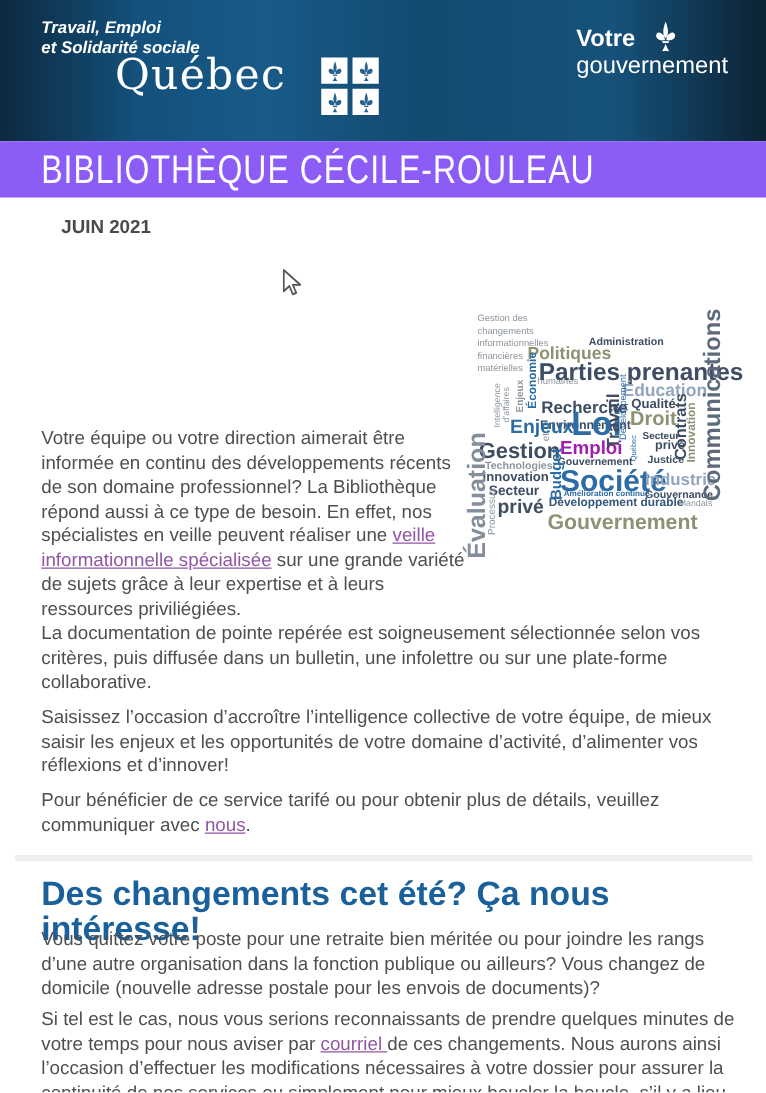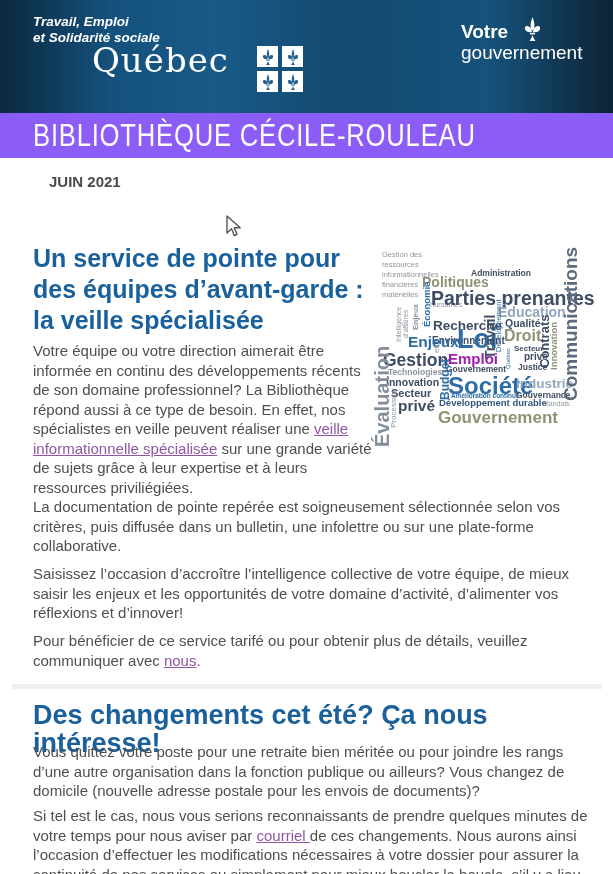--- a/index.html
+++ b/index.html
@@ -123,31 +123,28 @@
   <div class="banner">
     <div class="banner-title">BIBLIOTHÈQUE CÉCILE-ROULEAU</div>
   </div>
 
   <div class="date">JUIN 2021</div>
 
   <svg class="cursor" width="16" height="23" viewBox="0 0 16 23">
     <path d="M1 1 L1 18 L5.5 13.8 L8.3 20.5 L11 19.3 L8.2 12.8 L14.2 12.8 Z" fill="#ffffff" stroke="#555555" stroke-width="1.4" stroke-linejoin="round"></path>
   </svg>
 
-  <div class="h1">Un service de pointe pour
-des équipes d’avant-garde :
-la veille spécialisée</div>
 
   <div class="para p1">
     <span>Votre équipe ou votre direction aimerait être informée en continu des développements récents de son domaine professionnel? La Bibliothèque répond aussi à ce type de besoin. En effet, nos spécialistes en veille peuvent réaliser une </span><a class="lnk">veille informationnelle spécialisée</a><span> sur une grande variété de sujets grâce à leur expertise et à leurs ressources priviliégiées.</span>
   </div>
 
   <div class="wordcloud">
       <span class="cw" style="left: 6px; top: 5px; font-size: 7.5px; color: rgb(143, 149, 158);">Gestion des</span>
-      <span class="cw" style="left: 6px; top: 15px; font-size: 7.5px; color: rgb(143, 149, 158);">ressources</span>
+      <span class="cw" style="left: 6px; top: 15px; font-size: 7.5px; color: rgb(143, 149, 158);">changements</span>
       <span class="cw" style="left: 6px; top: 25px; font-size: 7.5px; color: rgb(143, 149, 158);">informationnelles</span>
       <span class="cw" style="left: 6px; top: 35px; font-size: 7.5px; color: rgb(143, 149, 158);">financières</span>
       <span class="cw" style="left: 6px; top: 45px; font-size: 7.5px; color: rgb(143, 149, 158);">matérielles</span>
       <span class="cw" style="left: 6px; top: 55px; font-size: 7.5px; color: rgb(143, 149, 158); padding-left: 48px;">humaines</span>
       <span class="cw b" style="left: 95px; top: 23px; font-size: 8.5px; color: rgb(62, 77, 99);">Administration</span>
       <span class="cw b" style="left: 46px; top: 29px; font-size: 14px; color: rgb(142, 146, 115);">Politiques</span>
       <span class="cw b" style="left: 55px; top: 43px; font-size: 19.5px; color: rgb(62, 77, 99);">Parties prenantes</span>
       <span class="cw b" style="left: 56px; top: 61px; font-size: 10px; color: rgb(62, 77, 99); margin-top: 29px;">Environnement</span>
       <span class="cw b" style="left: 122px; top: 59px; font-size: 14px; color: rgb(148, 166, 191);">Éducation</span>
       <span class="cw b" style="left: 57px; top: 73px; font-size: 13.5px; color: rgb(62, 77, 99);">Recherche</span>

